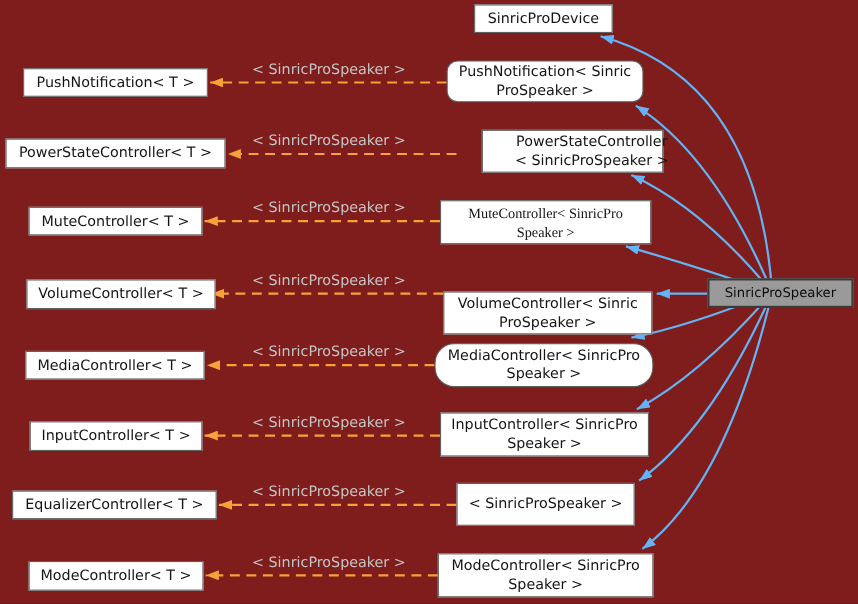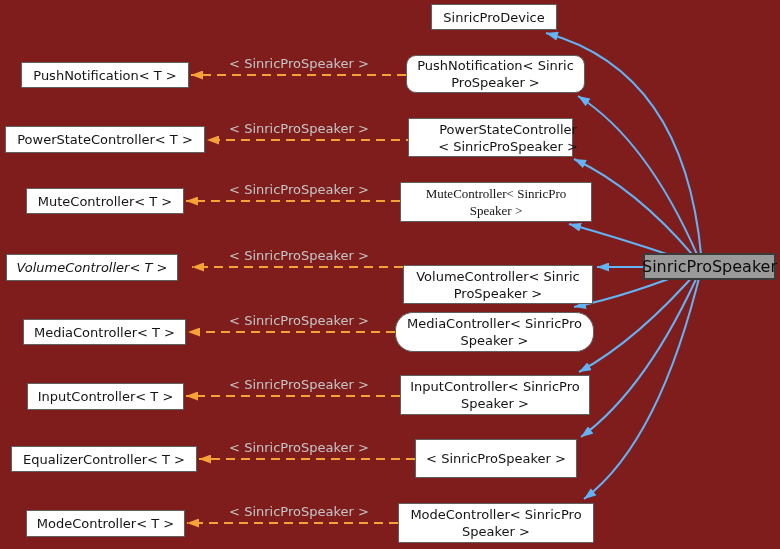--- a/index.html
+++ b/index.html
@@ -9,21 +9,21 @@
   }
   svg.arrow-layer{position:absolute;left:0;top:0;width:780px;height:549px;}
   .node{
     position:absolute;box-sizing:border-box;background:#ffffff;
     border:1.5px solid #5f5f5f;color:#141414;font-size:13px;
     display:flex;align-items:center;justify-content:center;text-align:center;
     line-height:17px;white-space:nowrap;
   }
   .node.two-line{flex-direction:column;}
   .node.highlight{
-    background:#9a9a9a;border:2px solid #3a3a3a;color:#0b0b0b;font-size:16px;
+    background:#9a9a9a;border:2px solid #3a3a3a;color:#0b0b0b;font-size:12px;
   }
   .edge-label{
     position:absolute;width:200px;text-align:center;color:#c5c5c5;
     font-size:13px;line-height:16px;white-space:nowrap;
   }
 </style>
 </head>
 <body>
 
 <div class="canvas">
@@ -67,34 +67,34 @@
   <div class="node highlight" style="left:643px;top:253px;width:133px;height:27px;">SinricProSpeaker</div>
 
   <div class="node" style="left:21px;top:62px;width:168px;height:26px;">PushNotification&lt; T &gt;</div>
   <div class="node two-line" style="left:406px;top:55px;width:179px;height:38px;border-radius:10px;">
     <span>PushNotification&lt; Sinric</span>
     <span>ProSpeaker &gt;</span>
   </div>
   <div class="edge-label" style="left:199px;top:56px;">&lt; SinricProSpeaker &gt;</div>
 
   <div class="node" style="left:5px;top:126px;width:200px;height:27px;">PowerStateController&lt; T &gt;</div>
-  <div class="node two-line" style="left:408px;top:118px;width:165px;height:39px;padding-left:35px;">
+  <div class="node two-line" style="left:438px;top:118px;width:165px;height:39px;padding-left:35px;">
     <span>PowerStateController</span>
     <span>&lt; SinricProSpeaker &gt;</span>
   </div>
   <div class="edge-label" style="left:199px;top:121px;">&lt; SinricProSpeaker &gt;</div>
 
   <div class="node" style="left:26px;top:188px;width:158px;height:26px;">MuteController&lt; T &gt;</div>
   <div class="node two-line" style="left:400px;top:182px;width:192px;height:40px;font-family:Liberation Serif, serif;">
     <span>MuteController&lt; SinricPro</span>
     <span>Speaker &gt;</span>
   </div>
   <div class="edge-label" style="left:199px;top:182px;">&lt; SinricProSpeaker &gt;</div>
 
-  <div class="node" style="left:6px;top:254px;width:172px;height:27px;font-style:italic;">VolumeController&lt; T &gt;</div>
+  <div class="node" style="left:24px;top:254px;width:172px;height:27px;">VolumeController&lt; T &gt;</div>
   <div class="node two-line" style="left:403px;top:265px;width:190px;height:39px;">
     <span>VolumeController&lt; Sinric</span>
     <span>ProSpeaker &gt;</span>
   </div>
   <div class="edge-label" style="left:199px;top:248px;">&lt; SinricProSpeaker &gt;</div>
 
   <div class="node" style="left:23px;top:319px;width:163px;height:26px;">MediaController&lt; T &gt;</div>
   <div class="node two-line" style="left:395px;top:312px;width:199px;height:40px;border-radius:18px;">
     <span>MediaController&lt; SinricPro</span>
     <span>Speaker &gt;</span>

